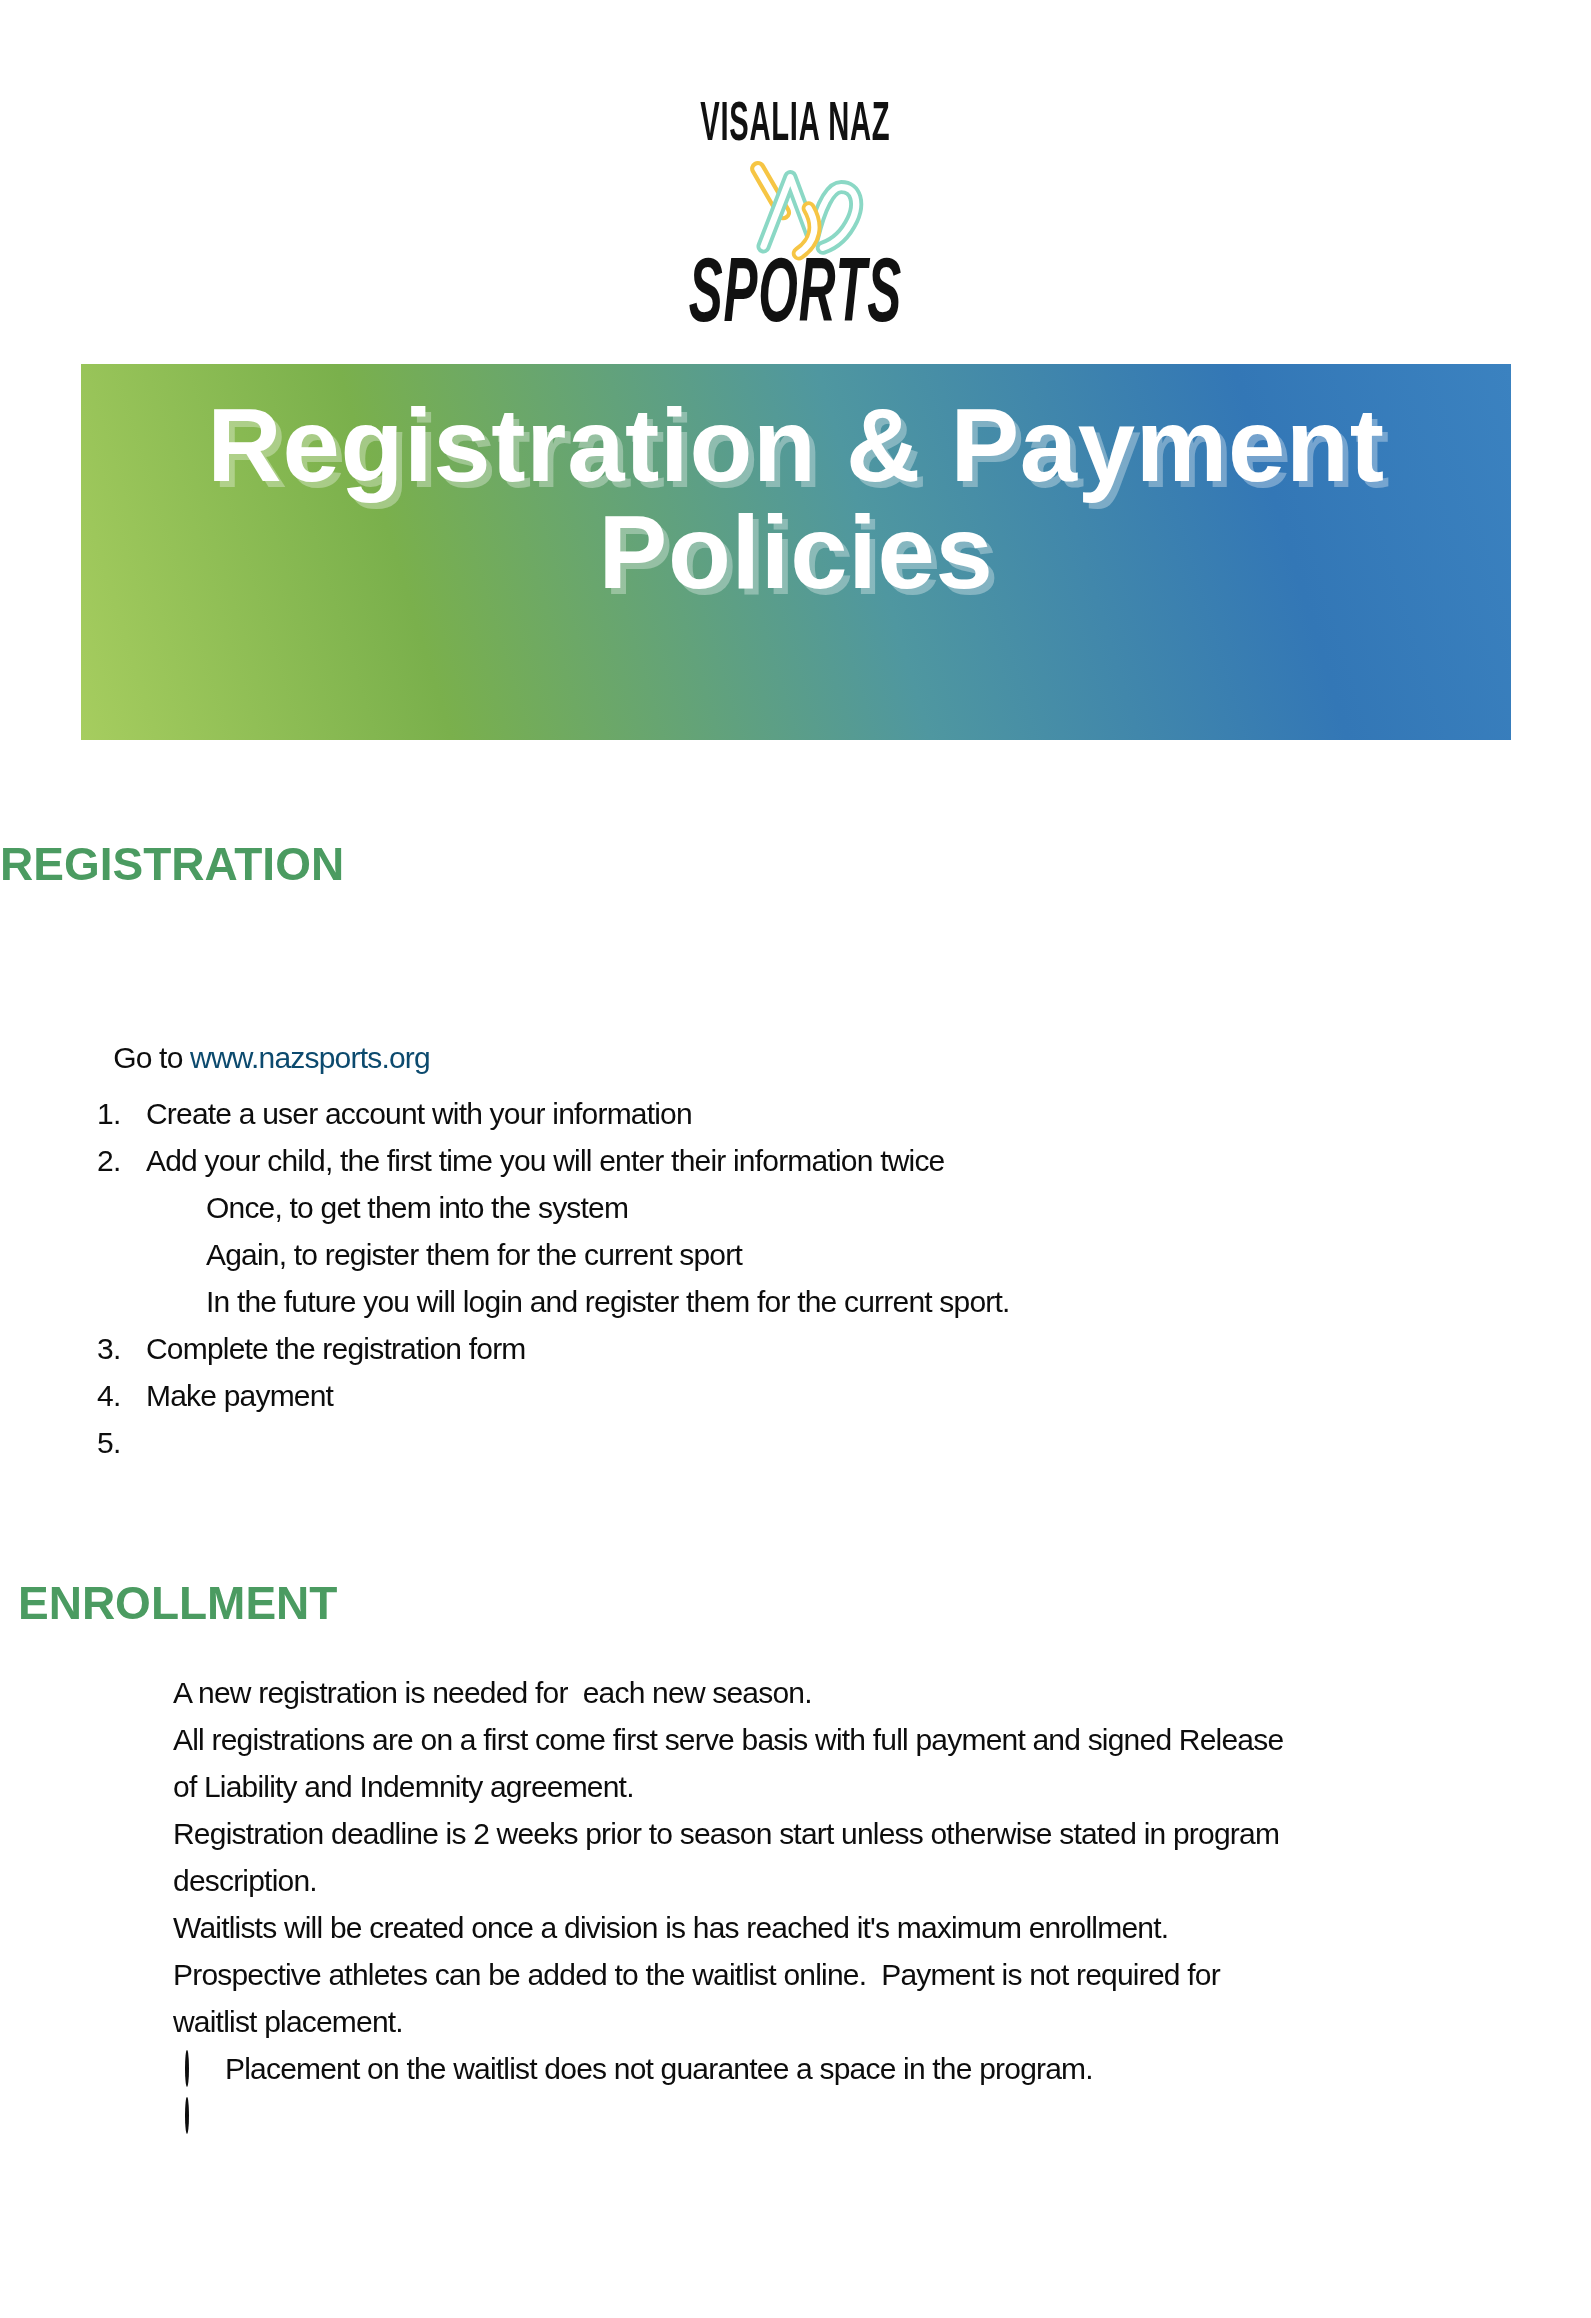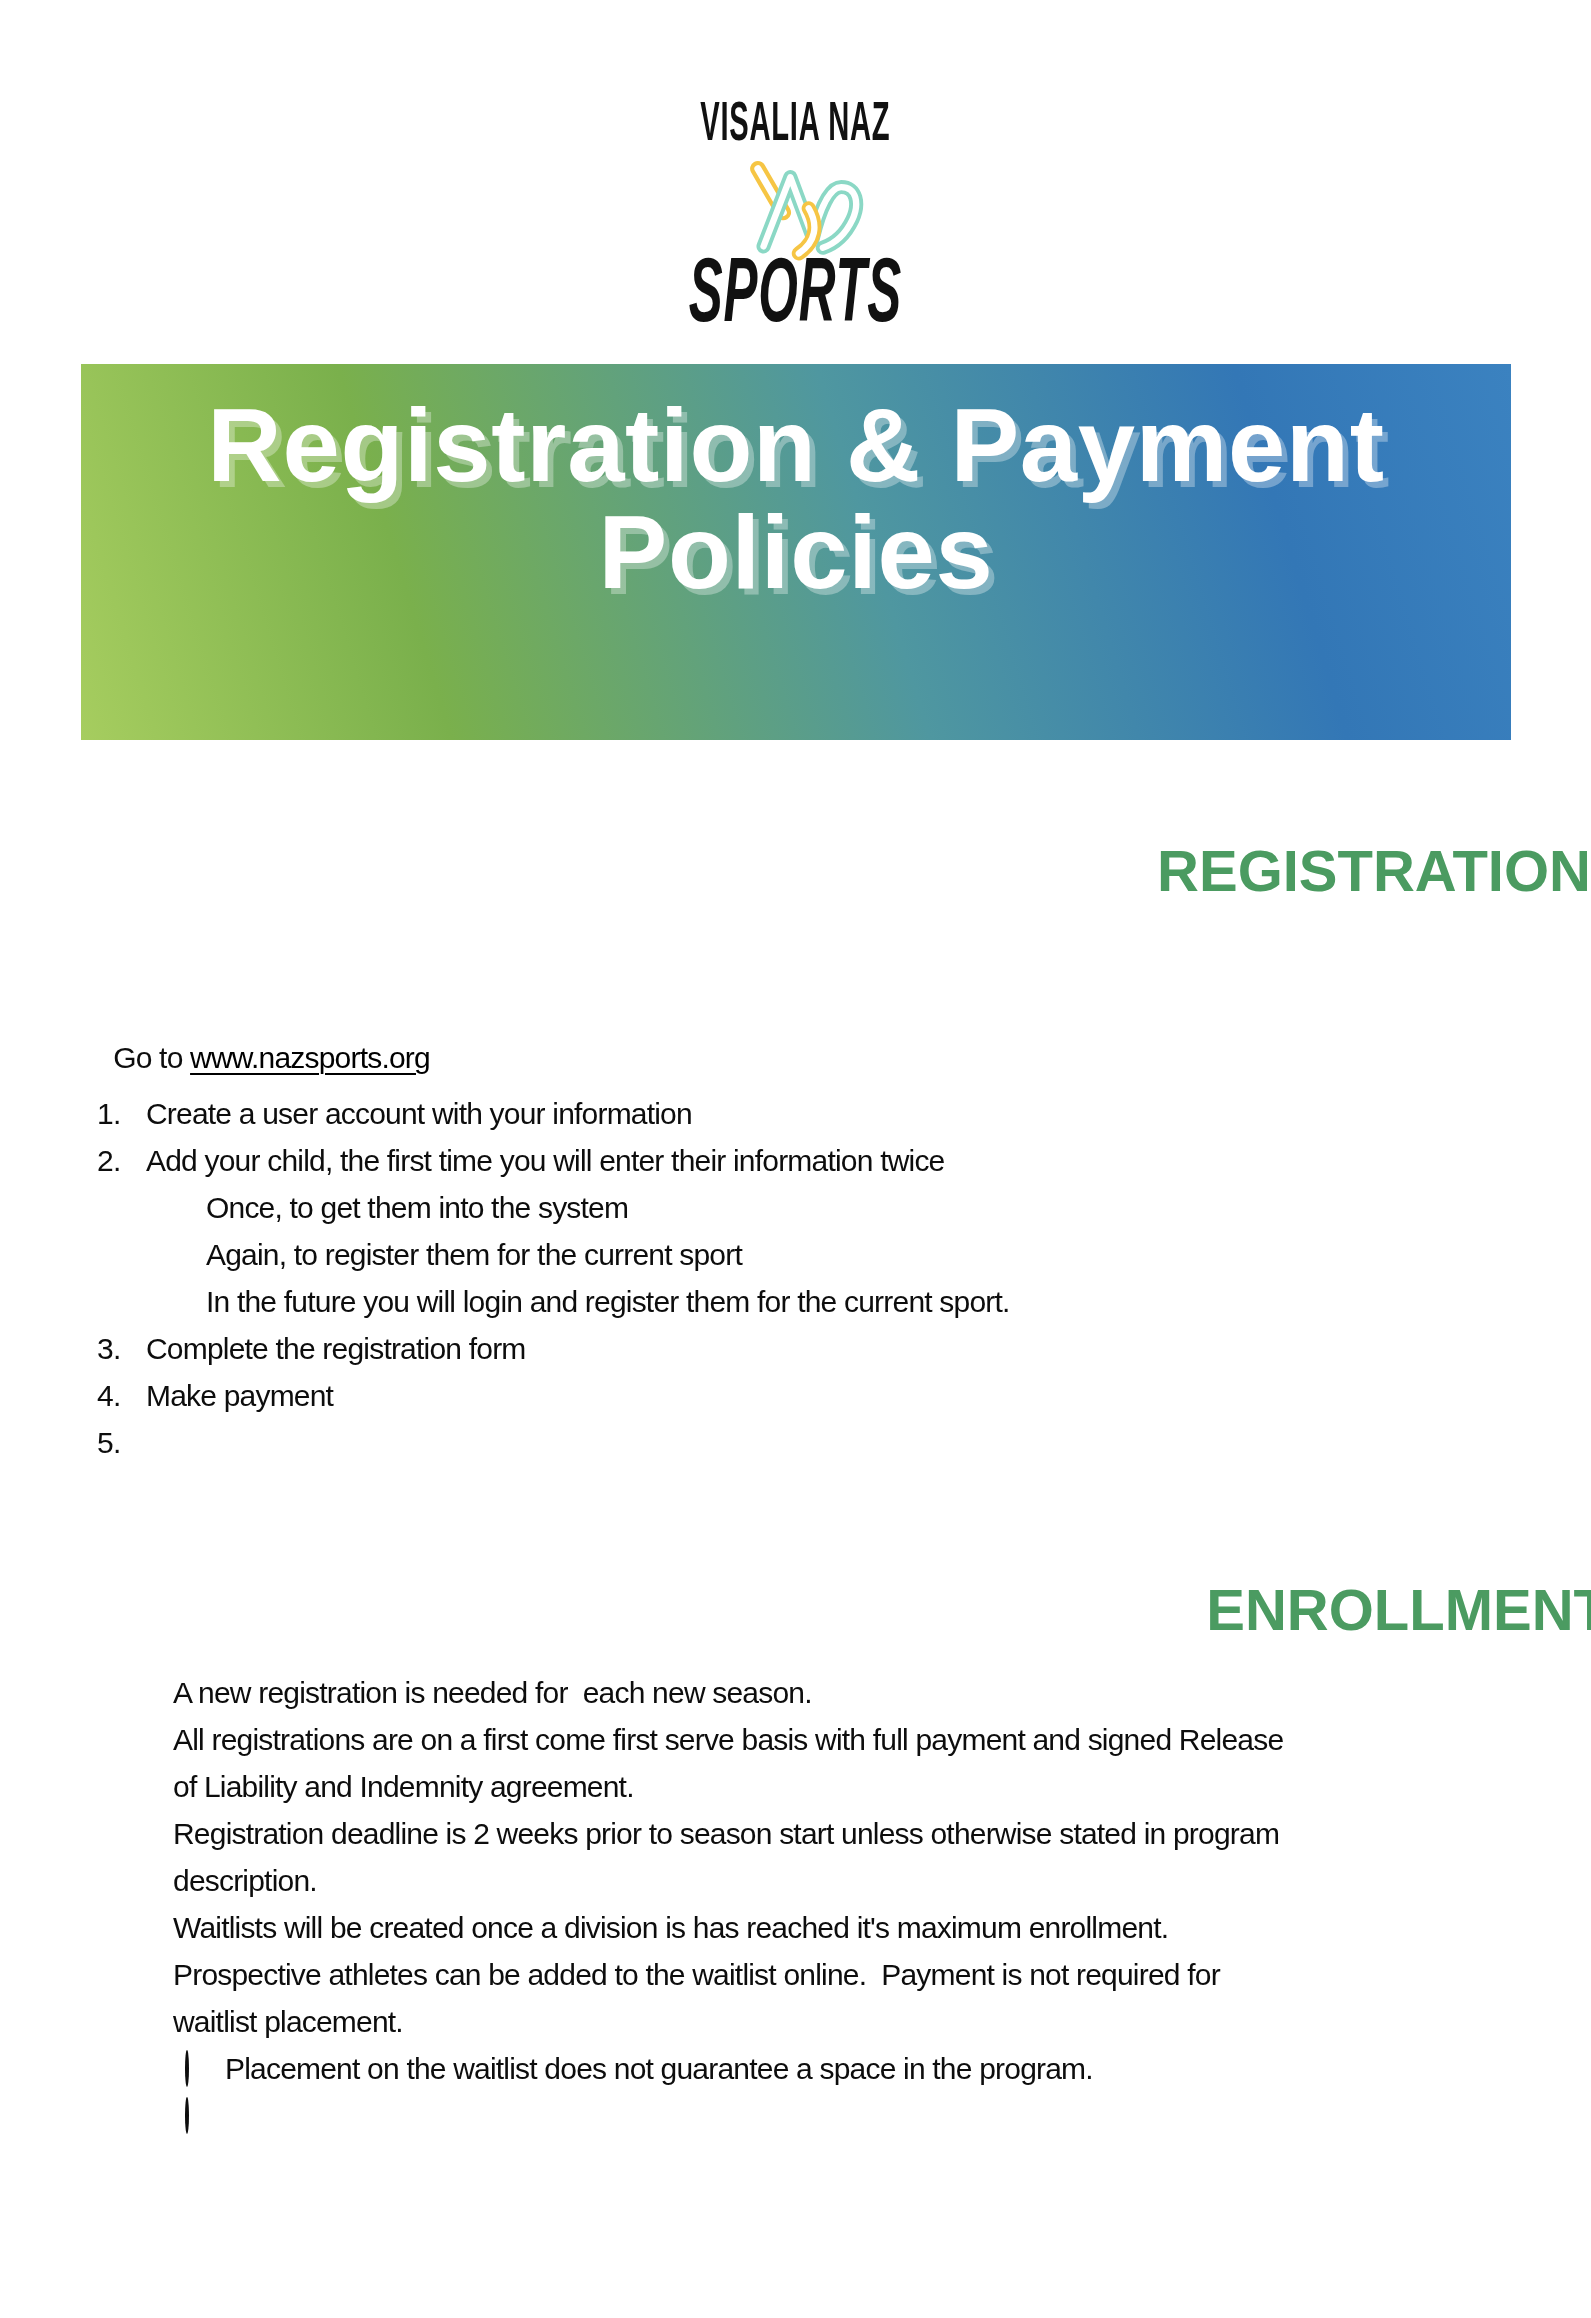--- a/index.html
+++ b/index.html
@@ -41,33 +41,33 @@
   .banner-title{
     padding-top:28px; text-align:center;
     font-size:103px; line-height:107px; font-weight:bold; color:#ffffff;
     letter-spacing:0.7px;
     text-shadow:5.7px 6.4px 0 rgba(255,255,255,0.32);
   }
   .banner-title span{display:block;}
 
   
   .green-h{
-    position:absolute; left:0; width:100%; text-align:right;
-    color:#4B9B61; font-weight:bold; font-size:58px; letter-spacing:0;
+    position:absolute; left:0; width:100%; text-align:left;
+    color:#4B9B61; font-weight:bold; font-size:46px; letter-spacing:0;
   }
   .h-reg{top:837px;}
   .h-enr{top:1558px;}
 
   
   .intro{
     position:absolute; left:83px; top:1007px;
     font-size:30px; letter-spacing:-0.8px; white-space:pre;
   }
   .intro a{
-    color:#000000; text-decoration:underline;
+    color:#0c4a6e; 
     text-decoration-thickness:2.1px; text-underline-offset:5px;
     cursor:pointer;
   }
 
   
   .list{
     position:absolute; left:0; right:0;
     font-size:30px; line-height:47px; letter-spacing:-0.8px; color:#0d0d0d;
   }
   .steps{top:1090px;}

